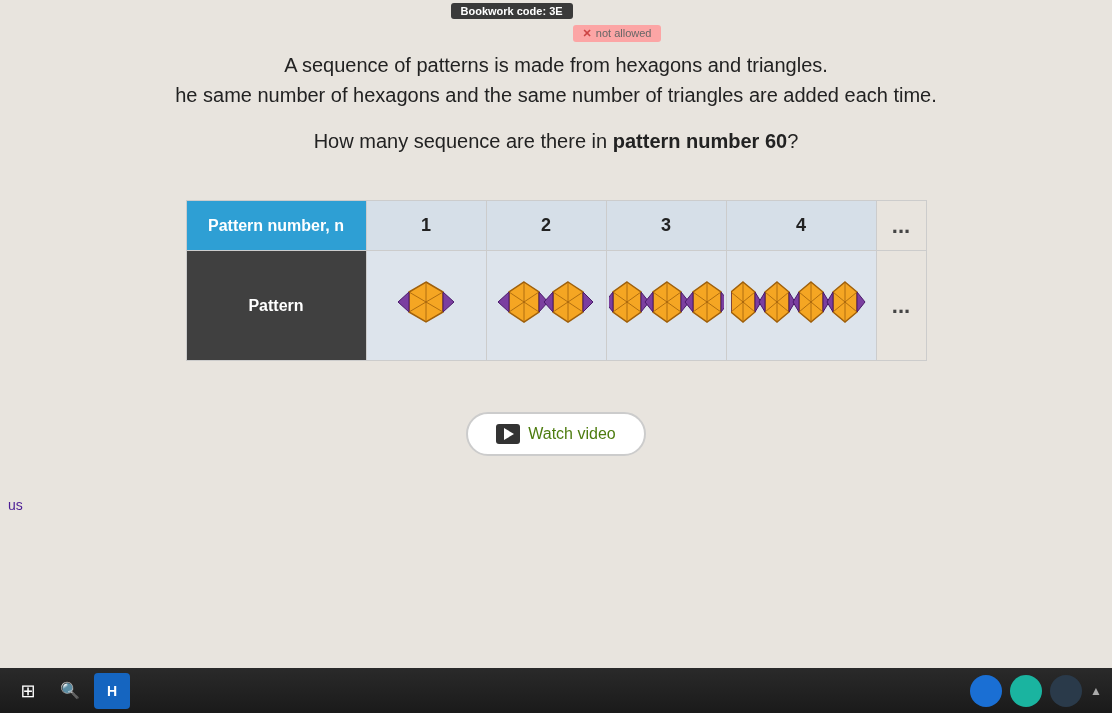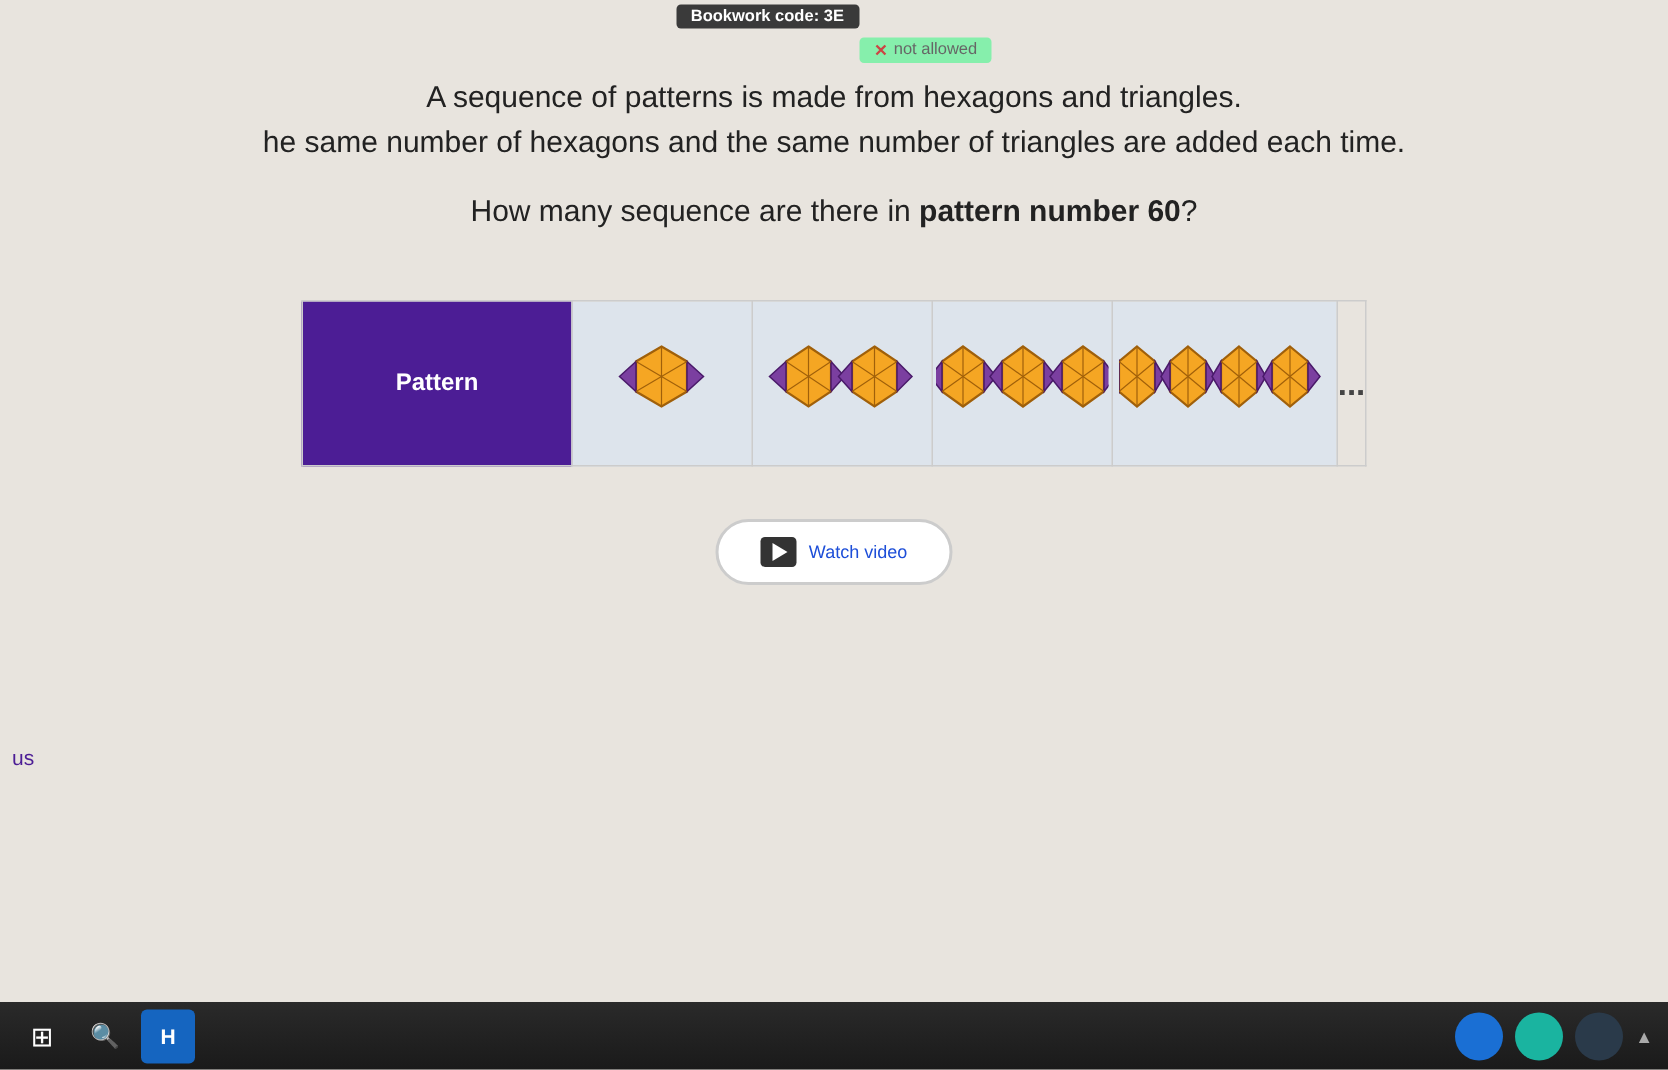--- a/index.html
+++ b/index.html
@@ -27,21 +27,21 @@
     .bookwork-badge {
       background: #3a3a3a;
       color: white;
       font-size: 11px;
       padding: 2px 10px;
       border-radius: 3px;
       font-weight: bold;
     }
 
     .not-allowed-badge {
-      background: #86efac;
+      background: #fca5a5;
       color: #666;
       font-size: 11px;
       padding: 2px 10px;
       border-radius: 3px;
       display: flex;
       align-items: center;
       gap: 4px;
       margin-top: 44px;
     }
 
@@ -111,21 +111,21 @@
       color: #444;
       font-size: 22px;
       font-weight: bold;
       width: 50px;
       height: 50px;
       border: none;
       background: transparent;
     }
 
     .pattern-label-cell {
-      background: #4c1d95;
+      background: #404040;
       color: white;
       font-weight: bold;
       font-size: 16px;
       width: 180px;
       height: 110px;
       text-align: center;
       vertical-align: middle;
     }
 
     .pattern-visual-cell {
@@ -146,24 +146,24 @@
     }
 
     .watch-video-btn {
       display: flex;
       align-items: center;
       gap: 8px;
       background: white;
       border: 2px solid #ccc;
       border-radius: 25px;
       padding: 10px 28px;
-      font-size: 12px;
-      color: #1d4ed8;
+      font-size: 16px;
+      color: #4d7c0f;
       cursor: pointer;
-      margin-top: 5px;
+      margin-top: 21px;
     }
 
     .watch-video-btn .play-icon {
       width: 24px;
       height: 20px;
       background: #333;
       display: flex;
       align-items: center;
       justify-content: center;
       border-radius: 3px;
@@ -245,20 +245,28 @@
     <div>A sequence of patterns is made from hexagons and triangles.</div>
     <div>he same number of hexagons and the same number of triangles are added each time.</div>
     <div style="margin-top:16px;">
       <span>How many sequence are there in</span>
       <span class="bold">pattern number 60</span><span>?</span>
     </div>
   </div>
 
   <table class="pattern-table">
     <tbody>
+        <tr>
+      <td class="header-cell">Pattern number, n</td>
+      <td class="number-cell">1</td>
+      <td class="number-cell">2</td>
+      <td class="number-cell">3</td>
+      <td class="number-cell">4</td>
+      <td class="dots-cell">...</td>
+    </tr>
     <tr>
       <td class="pattern-label-cell">Pattern</td>
 
       <td class="pattern-visual-cell">
         <svg width="60" height="60" viewBox="0 0 60 60">
 
           <polygon points="30,8 47,18 47,38 30,48 13,38 13,18" fill="#f5a623" stroke="#a0600a" stroke-width="1.5"></polygon>
 
           <polygon points="13,18 2,28 13,38" fill="#7b3fa0" stroke="#4a1a6a" stroke-width="1"></polygon>
 

